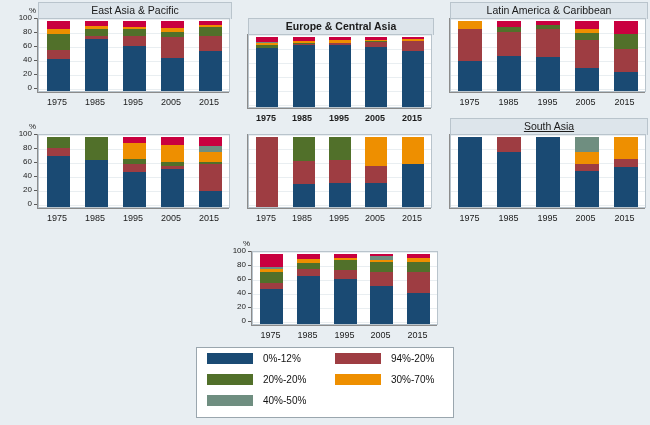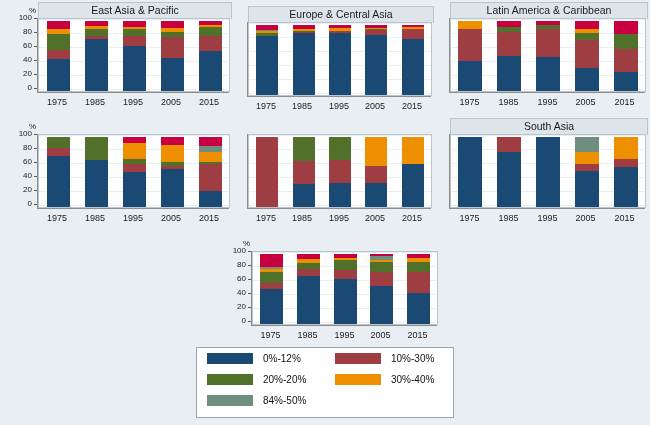--- a/index.html
+++ b/index.html
@@ -180,21 +180,21 @@
       <div class="ylab" style="left: 0px; width: 28px; top: 68px;">20</div>
       <div class="tickmark" style="left: 30px; top: 72px;"></div>
       <div class="ylab" style="left: 0px; width: 28px; top: 82px;">0</div>
       <div class="tickmark" style="left: 30px; top: 86px;"></div>
       <div class="xtick" style="left: 34px; width: 38px; top: 95px;">1975</div>
       <div class="xtick" style="left: 72px; width: 38px; top: 95px;">1985</div>
       <div class="xtick" style="left: 110px; width: 38px; top: 95px;">1995</div>
       <div class="xtick" style="left: 148px; width: 38px; top: 95px;">2005</div>
       <div class="xtick" style="left: 186px; width: 38px; top: 95px;">2015</div>
     </div>
-    <div class="panel" style="left: 238px; top: 6px; width: 196px; height: 112px;">
+    <div class="panel" style="left: 238px; top: 18px; width: 196px; height: 112px; font-weight: bold;">
       <div class="panel-title" style="margin-left: 10px; width: 184px;">Europe &amp; Central Asia</div>
       <div class="plotwrap" style="position: absolute; left: 10px; top: 16px; width: 184px; height: 74px;">
         <div class="gridline" style="top: 0px;"></div>
         <div class="gridline" style="top: 14px;"></div>
         <div class="gridline" style="top: 28px;"></div>
         <div class="gridline" style="top: 42px;"></div>
         <div class="gridline" style="top: 56px;"></div>
         <div class="gridline" style="top: 70px;"></div>
         <div class="bar" style="left: 7px; width: 22px; bottom: 0px;">
           <div class="seg" style="height: 4.9px; background: rgb(201, 0, 63);"></div>
@@ -382,21 +382,21 @@
       </div>
       <div class="yaxisline" style="left: 9px; top: 16px; height: 74px;"></div>
       <div class="axisline" style="left: 9px; top: 90px; width: 184px;"></div>
       <div class="xtick" style="left: 10px; width: 36px; top: 95px;">1975</div>
       <div class="xtick" style="left: 46px; width: 36px; top: 95px;">1985</div>
       <div class="xtick" style="left: 83px; width: 36px; top: 95px;">1995</div>
       <div class="xtick" style="left: 119px; width: 36px; top: 95px;">2005</div>
       <div class="xtick" style="left: 156px; width: 36px; top: 95px;">2015</div>
     </div>
     <div class="panel" style="left: 440px; top: 118px; width: 208px; height: 112px;">
-      <div class="panel-title" style="margin-left: 10px; width: 196px;">South Asia</div>
+      <div class="panel-title" style="margin-left: 10px; width: 196px; text-decoration: underline;">South Asia</div>
       <div class="plotwrap" style="position: absolute; left: 10px; top: 16px; width: 196px; height: 74px;">
         <div class="gridline" style="top: 0px;"></div>
         <div class="gridline" style="top: 14px;"></div>
         <div class="gridline" style="top: 28px;"></div>
         <div class="gridline" style="top: 42px;"></div>
         <div class="gridline" style="top: 56px;"></div>
         <div class="gridline" style="top: 70px;"></div>
         <div class="bar" style="left: 7px; width: 24px; bottom: 0px;">
           <div class="seg" style="height: 70px; background: rgb(26, 74, 115);"></div>
         </div>
@@ -497,32 +497,32 @@
   </div>
 
 <div class="legend">
   <div class="legend-row">
     <div class="legend-cell">
       <span class="swatch" style="background: rgb(26, 74, 115);"></span>
       <span class="legend-label">0%-12%</span>
     </div>
     <div class="legend-cell">
       <span class="swatch" style="background: rgb(158, 61, 66);"></span>
-      <span class="legend-label">10%-30%</span>
+      <span class="legend-label">94%-20%</span>
     </div>
   </div>
   <div class="legend-row">
     <div class="legend-cell">
       <span class="swatch" style="background: rgb(81, 112, 42);"></span>
       <span class="legend-label">20%-20%</span>
     </div>
     <div class="legend-cell">
       <span class="swatch" style="background: rgb(238, 143, 0);"></span>
-      <span class="legend-label">30%-40%</span>
+      <span class="legend-label">30%-70%</span>
     </div>
   </div>
   <div class="legend-row">
     <div class="legend-cell">
       <span class="swatch" style="background: rgb(111, 142, 128);"></span>
-      <span class="legend-label">84%-50%</span>
+      <span class="legend-label">40%-50%</span>
     </div>
   </div>
 </div>
 
 </body></html>

